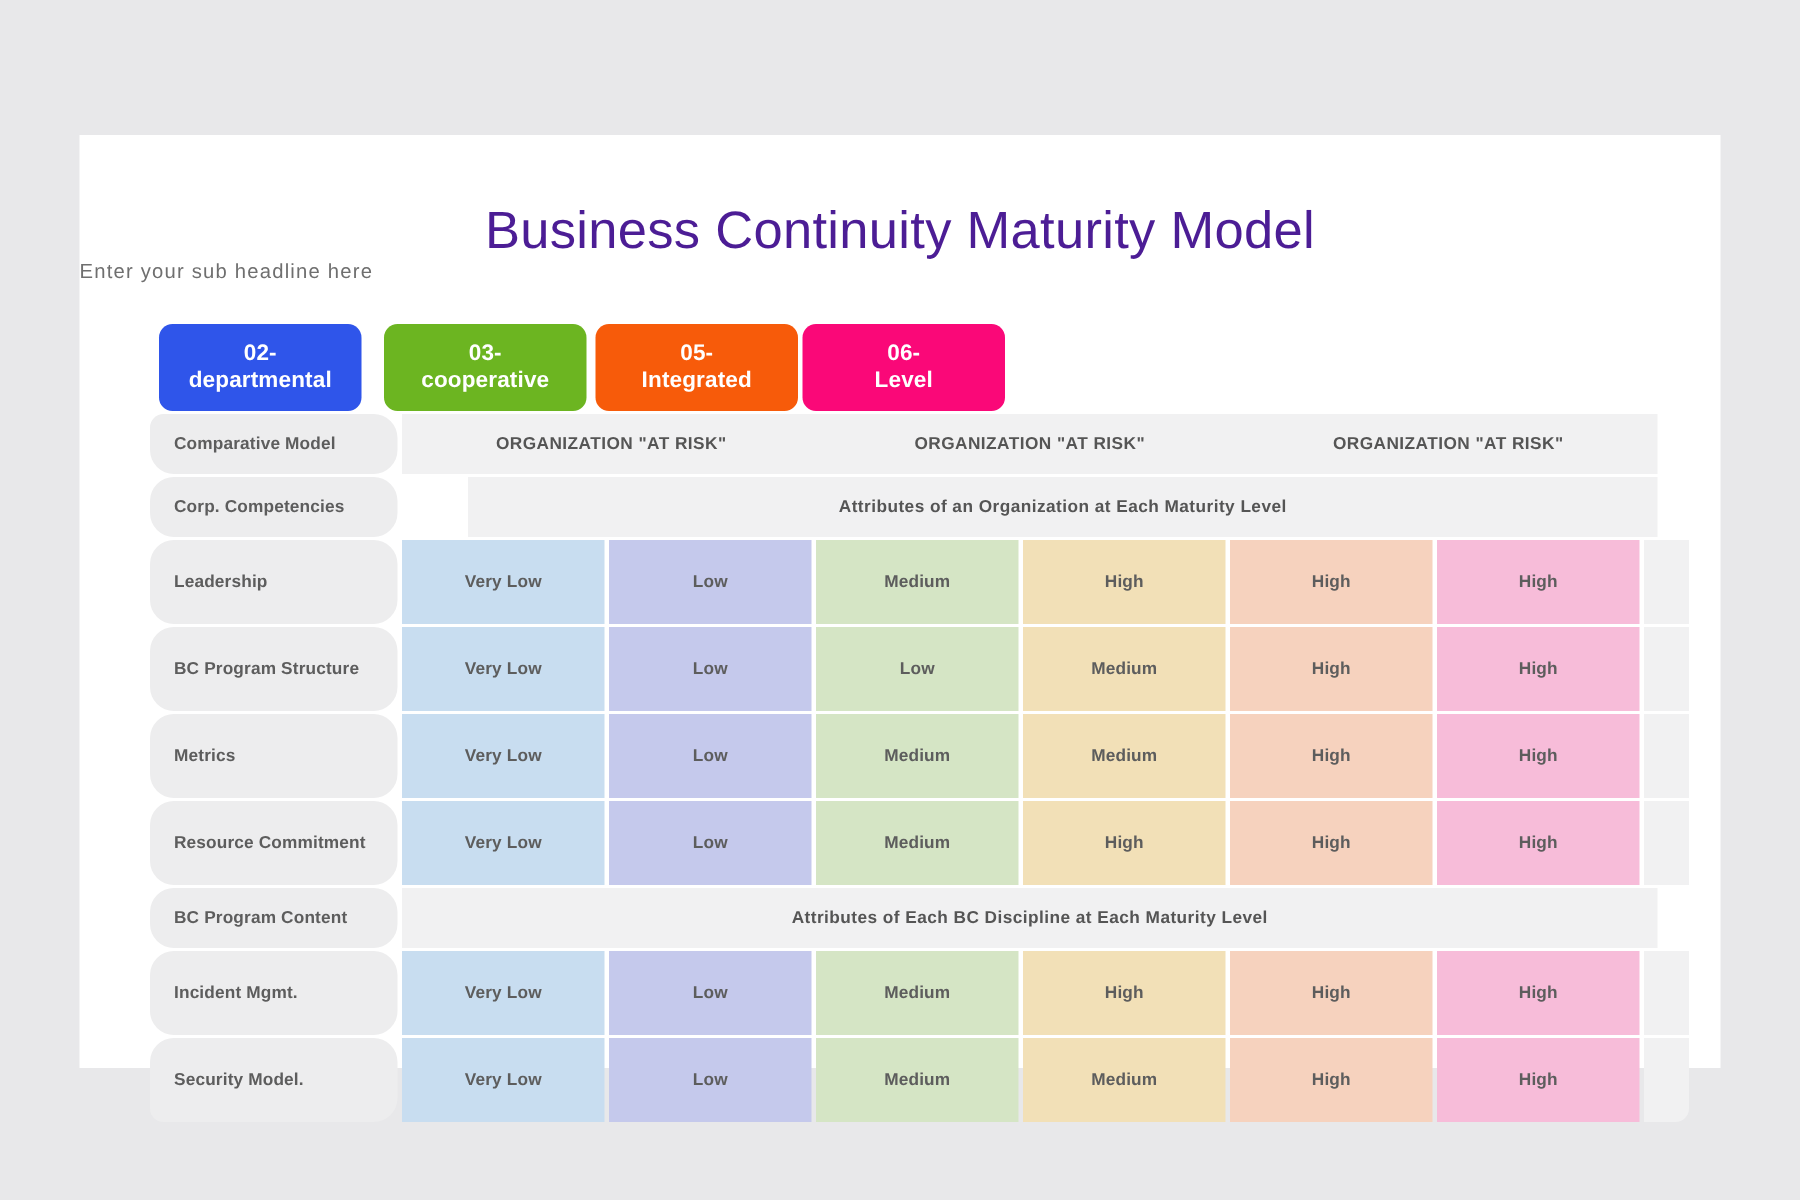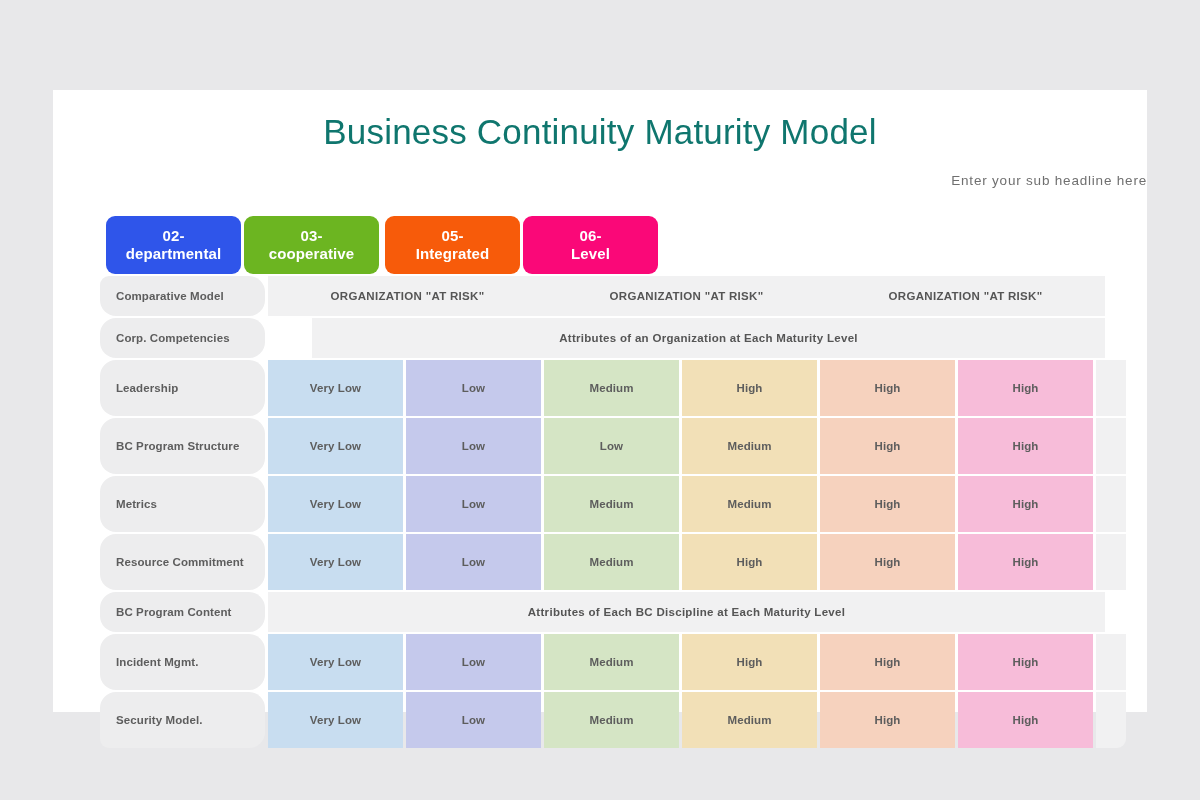--- a/index.html
+++ b/index.html
@@ -17,33 +17,33 @@
     left: 53px;
     top: 90px;
     width: 1094px;
     height: 622px;
     background: #ffffff;
   }
 
   
   #title {
     position: absolute;
-    left: 0; top: 22px;
+    left: 0; top: 44px;
     width: 100%;
     text-align: center;
     font-size: 35px;
     font-weight: 400;
-    color: #0f766e;
+    color: #4c1d95;
     letter-spacing: 0.2px;
   }
   #subtitle {
     position: absolute;
     left: 0; top: 83px;
     width: 100%;
-    text-align: right;
+    text-align: left;
     font-size: 13.5px;
     font-weight: 400;
     color: #6f6f6f;
     letter-spacing: 0.8px;
   }
 
   
   #table {
     position: absolute;
     left: 47px;
@@ -144,21 +144,21 @@
   <div class="grid-row" id="header-row">
         <div class="gap"></div>
         <div class="gap"></div>
         <div class="hdr c-data" style="background: rgb(47, 85, 234);">
           <div>
             <span>02-</span>
             <span>departmental</span>
           </div>
         </div>
         <div class="gap"></div>
-        <div class="hdr c-data" style="background: rgb(108, 181, 33);">
+        <div class="hdr c-data" style="background: rgb(108, 181, 33); margin-left: 12px;">
           <div>
             <span>03-</span>
             <span>cooperative</span>
           </div>
         </div>
         <div class="gap"></div>
         <div class="gap"></div>
         <div class="hdr c-data" style="background: rgb(247, 91, 10);">
           <div>
             <span>05-</span>

